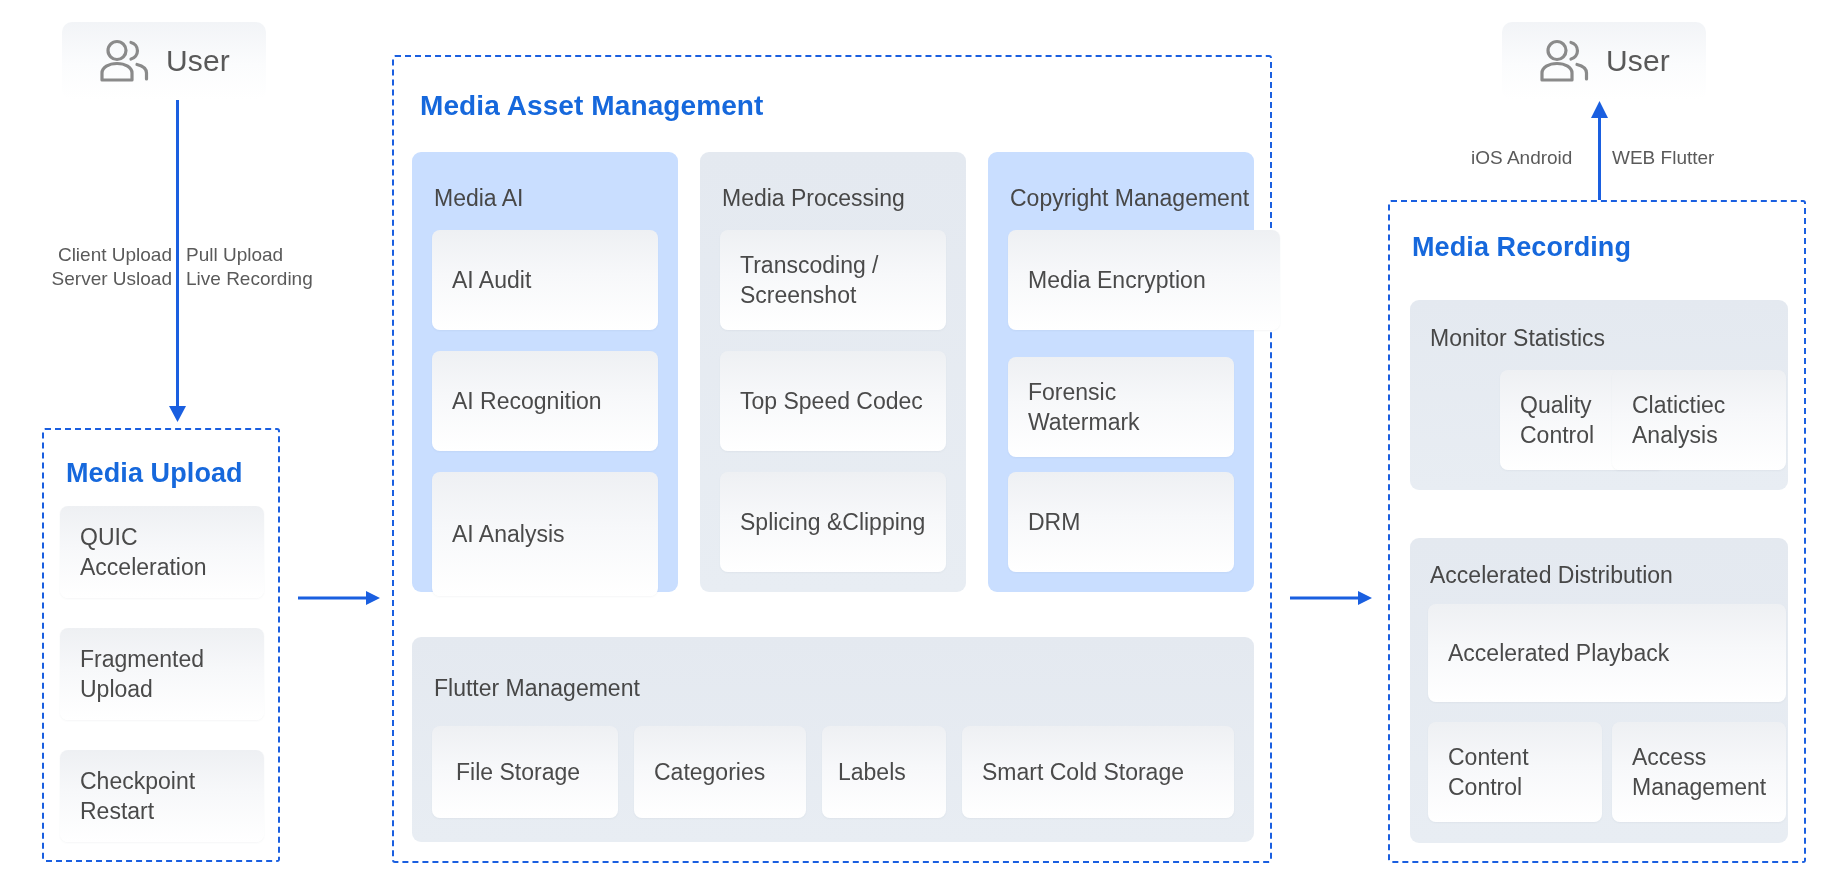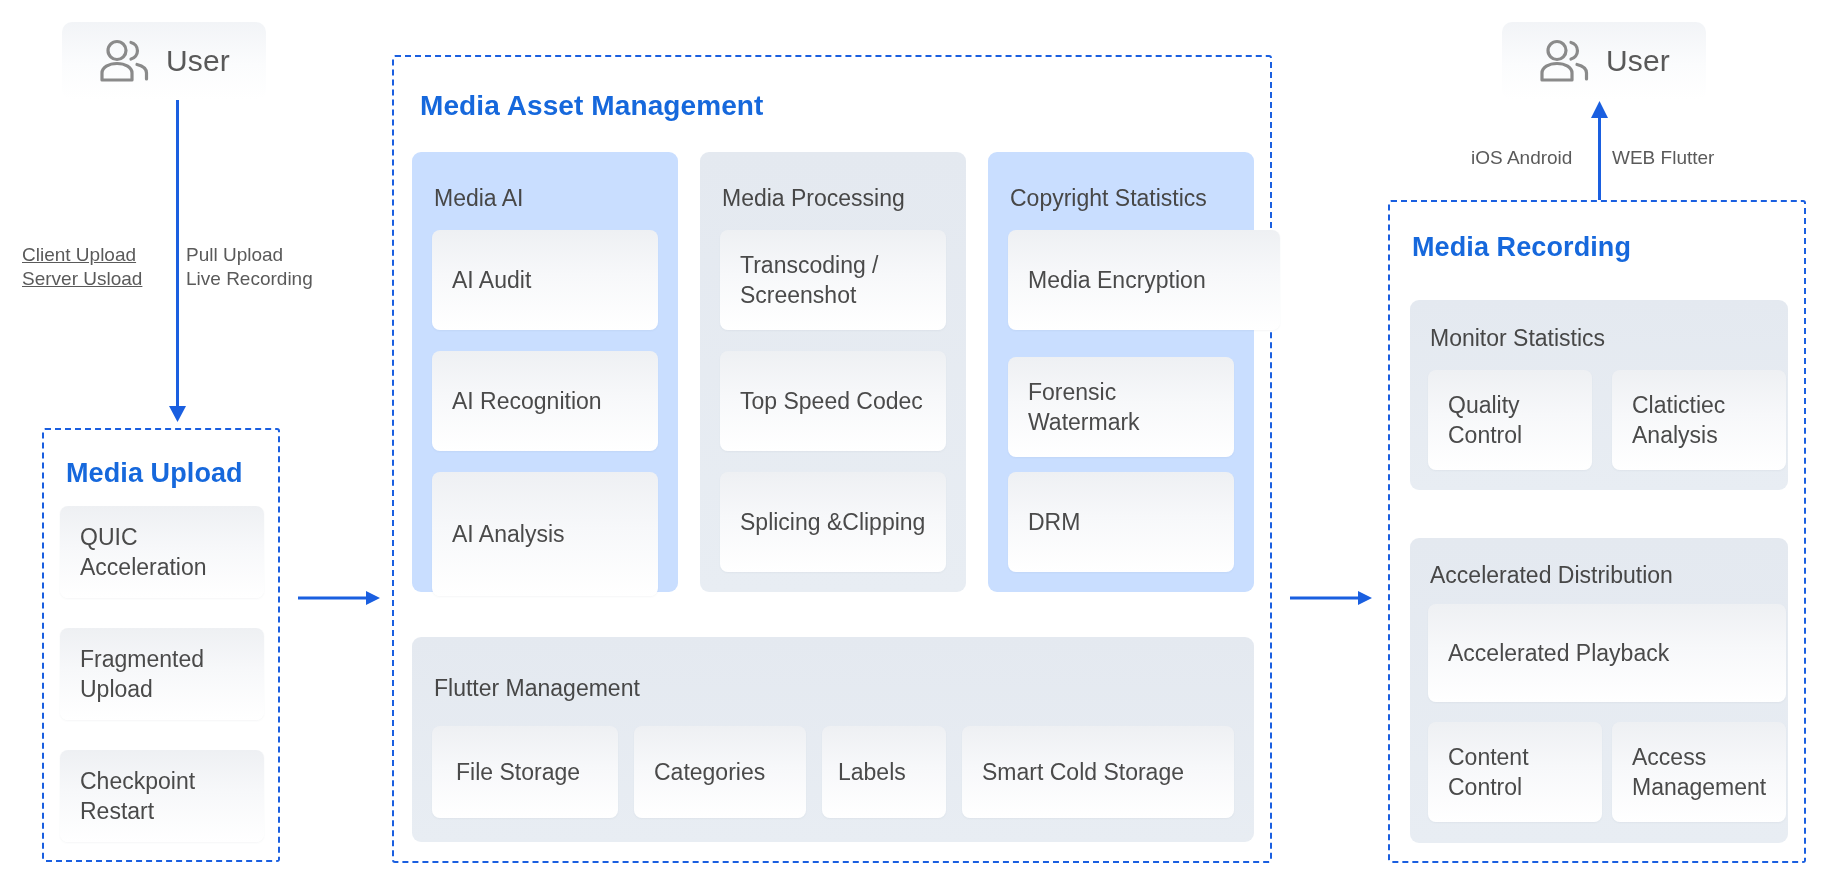--- a/index.html
+++ b/index.html
@@ -101,21 +101,21 @@
       </svg>
     </span>
     <span class="user-label">User</span>
   </div>
 
   <div class="vline" style="left:176px;top:100px;width:3px;height:308px;"></div>
   <svg class="arrow-svg" style="left:166px;top:400px;width:24px;height:24px;" viewBox="0 0 24 24">
     <path d="M11.5 22 L3 6 H20 Z" fill="#1a5fe0" transform="translate(0,0) scale(1)"></path>
   </svg>
 
-  <div class="conn-text" style="left:22px;top:243px;width:150px;text-align:left;text-decoration:underline;">Client Upload<br>Server Usload</div>
+  <div class="conn-text" style="left:22px;top:243px;width:150px;text-align:right;">Client Upload<br>Server Usload</div>
   <div class="conn-text" style="left:186px;top:243px;width:170px;text-align:left;">Pull Upload<br>Live Recording</div>
 
   <div class="dashed" style="left:42px;top:428px;width:238px;height:434px;"></div>
   <div class="sec-title" style="left:66px;top:458px;">Media Upload</div>
 
   <div class="card" style="left:60px;top:506px;width:204px;height:92px;">
     <span>QUIC<br>Acceleration</span>
   </div>
   <div class="card" style="left:60px;top:628px;width:204px;height:92px;">
     <span>Fragmented<br>Upload</span>
@@ -150,21 +150,21 @@
     <span>Transcoding /<br>Screenshot</span>
   </div>
   <div class="card" style="left:720px;top:351px;width:226px;height:100px;">
     <span>Top Speed Codec</span>
   </div>
   <div class="card" style="left:720px;top:472px;width:226px;height:100px;">
     <span>Splicing &amp;Clipping</span>
   </div>
 
   <div class="panel blue" style="left:988px;top:152px;width:266px;height:440px;"></div>
-  <div class="panel-title" style="left:1010px;top:185px;">Copyright Statistics</div>
+  <div class="panel-title" style="left:1010px;top:185px;">Copyright Management</div>
   <div class="card" style="left:1008px;top:230px;width:272px;height:100px;">
     <span>Media Encryption</span>
   </div>
   <div class="card" style="left:1008px;top:357px;width:226px;height:100px;">
     <span>Forensic<br>Watermark</span>
   </div>
   <div class="card" style="left:1008px;top:472px;width:226px;height:100px;">
     <span>DRM</span>
   </div>
 
@@ -206,21 +206,21 @@
   </svg>
 
   <div class="conn-text" style="left:1471px;top:146px;width:124px;text-align:left;">iOS Android</div>
   <div class="conn-text" style="left:1612px;top:146px;width:140px;text-align:left;">WEB Flutter</div>
 
   <div class="dashed" style="left:1388px;top:200px;width:418px;height:663px;"></div>
   <div class="sec-title" style="left:1412px;top:232px;">Media Recording</div>
 
   <div class="panel gray" style="left:1410px;top:300px;width:378px;height:190px;"></div>
   <div class="panel-title" style="left:1430px;top:325px;">Monitor Statistics</div>
-  <div class="card" style="left:1428px;top:370px;width:164px;height:100px;">
+  <div class="card" style="left:1500px;top:370px;width:164px;height:100px;">
     <span>Quality<br>Control</span>
   </div>
   <div class="card" style="left:1612px;top:370px;width:174px;height:100px;">
     <span>Clatictiec<br>Analysis</span>
   </div>
 
   <div class="panel gray" style="left:1410px;top:538px;width:378px;height:305px;"></div>
   <div class="panel-title" style="left:1430px;top:562px;">Accelerated Distribution</div>
   <div class="card" style="left:1428px;top:604px;width:358px;height:98px;">
     <span>Accelerated Playback</span>

